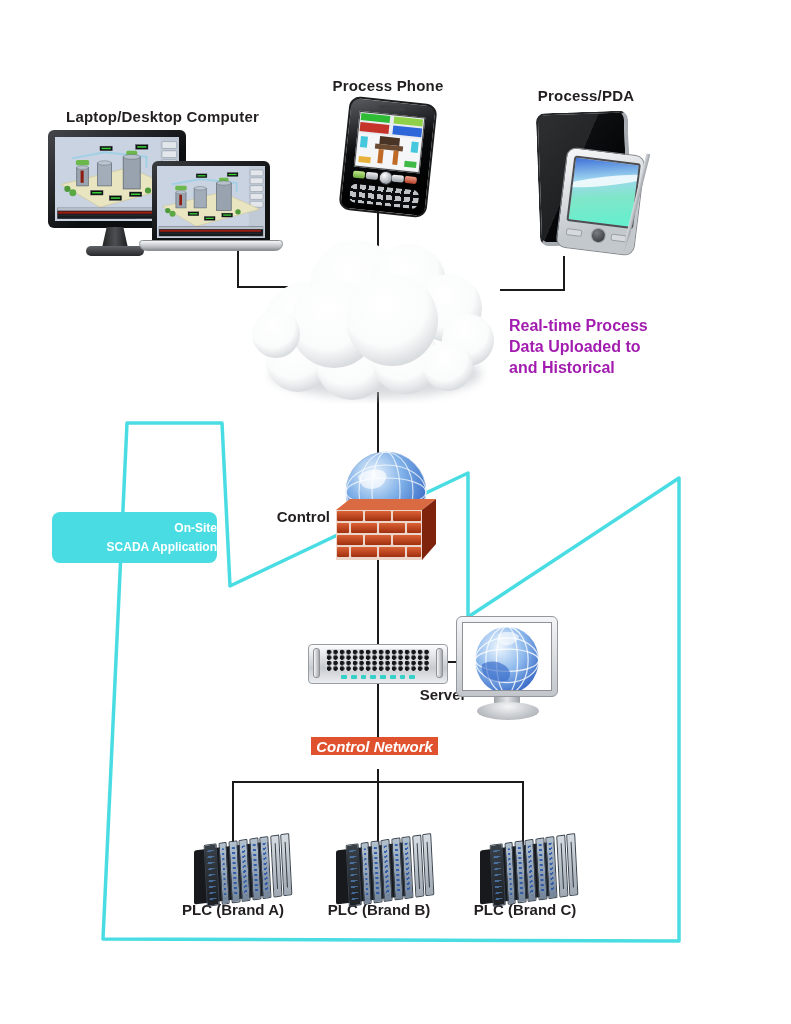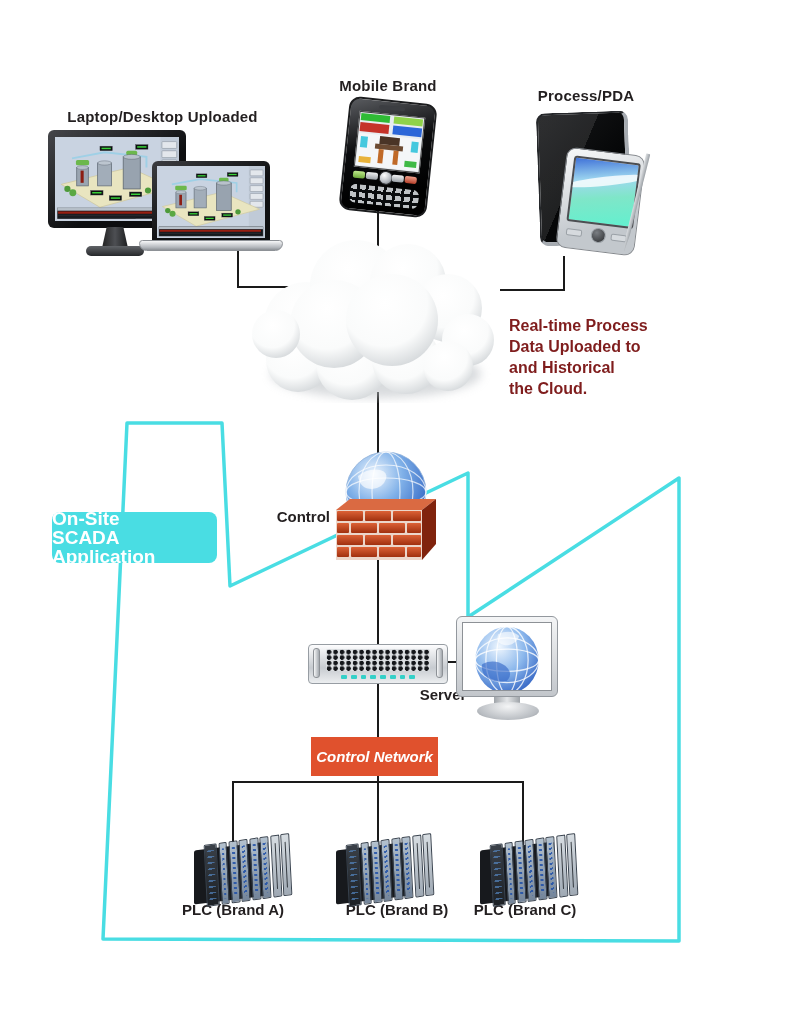--- a/index.html
+++ b/index.html
@@ -7,32 +7,32 @@
     position:relative; width:791px; height:1024px; margin:0 auto;
     background:#ffffff; overflow:hidden;
     font-family:"Liberation Sans", sans-serif; color:#231F20;
   }
 
   
   .dev-label { position:absolute; font-size:15px; font-weight:600; color:#231F20; text-align:center; letter-spacing:.2px; }
   .cloud-title { position:absolute; left:300px; top:310px; width:170px; text-align:center;
     font-size:21px; font-weight:bold; font-style:italic; color:#363636; }
   .cloud-note { position:absolute; left:509px; top:315px; width:170px;
-    font-size:16px; line-height:21px; color:#7f1d1d; font-weight:600;}
+    font-size:16px; line-height:21px; color:#a21caf; font-weight:600;}
   .cloud-note div { white-space:nowrap; }
   .fw-label { position:absolute; left:252px; top:508px; width:78px; text-align:right;
     font-size:15px; font-weight:600; }
   .server-label { position:absolute; left:408px; top:686px; width:70px; text-align:center; font-size:15px; font-weight:600; }
   .plc-label { position:absolute; top:901px; width:122px; text-align:center; font-size:15px; font-weight:600; }
 
   
   .onsite-badge { position:absolute; left:52px; top:512px; width:165px; height:51px;
-    background:#49DDE3; border-radius:8px; color:#ffffff; font-weight:bold; font-size:19px;
-    display:flex; flex-direction:column; align-items:flex-start; justify-content:center; line-height:19px; z-index:5; }
-  .cn-badge { position:absolute; left:311px; top:737px; width:127px; height:39px;
+    background:#49DDE3; border-radius:8px; color:#ffffff; font-weight:bold; font-size:12px;
+    display:flex; flex-direction:column; align-items:flex-end; justify-content:center; line-height:19px; z-index:5; }
+  .cn-badge { position:absolute; left:311px; top:737px; width:127px; height:18px;
     background:#E0512D; color:#ffffff; font-weight:bold; font-style:italic; font-size:15px;
     display:flex; align-items:center; justify-content:center; z-index:5; }
 
   
   .line { position:absolute; background:#1A1A1A; z-index:2; }
 
   
   #factory-outline { position:absolute; left:0; top:0; z-index:1; pointer-events:none; }
 
   
@@ -188,22 +188,22 @@
   <div class="line" style="left:377px; top:392px; width:2px; height:70px;"></div>
   <div class="line" style="left:377px; top:552px; width:2px; height:94px;"></div>
   <div class="line" style="left:377px; top:683px; width:2px; height:56px;"></div>
   <div class="line" style="left:377px; top:769px; width:2px; height:14px;"></div>
   <div class="line" style="left:232px; top:781px; width:292px; height:2px;"></div>
   <div class="line" style="left:232px; top:781px; width:2px; height:64px;"></div>
   <div class="line" style="left:377px; top:781px; width:2px; height:64px;"></div>
   <div class="line" style="left:522px; top:781px; width:2px; height:64px;"></div>
   <div class="line" style="left:447px; top:661px; width:11px; height:2px;"></div>
 
-  <div class="dev-label" style="left:60px; top:108px; width:205px;">Laptop/Desktop Uploaded</div>
-  <div class="dev-label" style="left:332px; top:77px; width:112px;">Mobile Brand</div>
+  <div class="dev-label" style="left:60px; top:108px; width:205px;">Laptop/Desktop Computer</div>
+  <div class="dev-label" style="left:332px; top:77px; width:112px;">Process Phone</div>
   <div class="dev-label" style="left:537px; top:87px; width:98px;">Process/PDA</div>
 
   <div class="desktop-monitor">
     <svg viewBox="0 0 160 110" preserveAspectRatio="none">
         <use href="#scada-scene"></use>
       </svg>
   </div>
   <div class="monitor-neck"></div>
   <div class="monitor-base"></div>
   <div class="laptop-screen">
@@ -273,21 +273,20 @@
     <circle cx="98" cy="100" r="44" fill="url(#puff)"></circle>
     <circle cx="156" cy="96" r="46" fill="url(#puff)"></circle>
     <circle cx="40" cy="110" r="24" fill="url(#puff)"></circle>
   </svg>
   <div class="cloud-title">Public Cloud</div>
 
   <div class="cloud-note">
     <div>Real-time Process</div>
     <div>Data Uploaded to</div>
     <div>and Historical</div>
-    <div>the Cloud.</div>
   </div>
 
   <svg class="firewall-svg" width="122" height="118" viewBox="0 0 122 118">
     <defs>
       <radialGradient id="globe1" cx="35%" cy="28%" r="80%">
         <stop offset="0" stop-color="#eef6fe"></stop>
         <stop offset="0.45" stop-color="#7fb0e8"></stop>
         <stop offset="1" stop-color="#2b5fc0"></stop>
       </radialGradient>
       <linearGradient id="brick" x1="0" y1="0" x2="0" y2="1">
@@ -412,16 +411,16 @@
         <div class="mod"></div>
         <div class="mod"></div>
         <div class="mod"></div>
         <div class="mod"></div>
         <div class="mod mod-end"></div>
         <div class="mod mod-end"></div>
     </div>
   </div>
 
   <div class="plc-label" style="left:172px;">PLC (Brand A)</div>
-  <div class="plc-label" style="left:336px;">PLC (Brand B)</div>
+  <div class="plc-label" style="left:318px;">PLC (Brand B)</div>
   <div class="plc-label" style="left:464px;">PLC (Brand C)</div>
 
 </div>
 
 </body></html>

